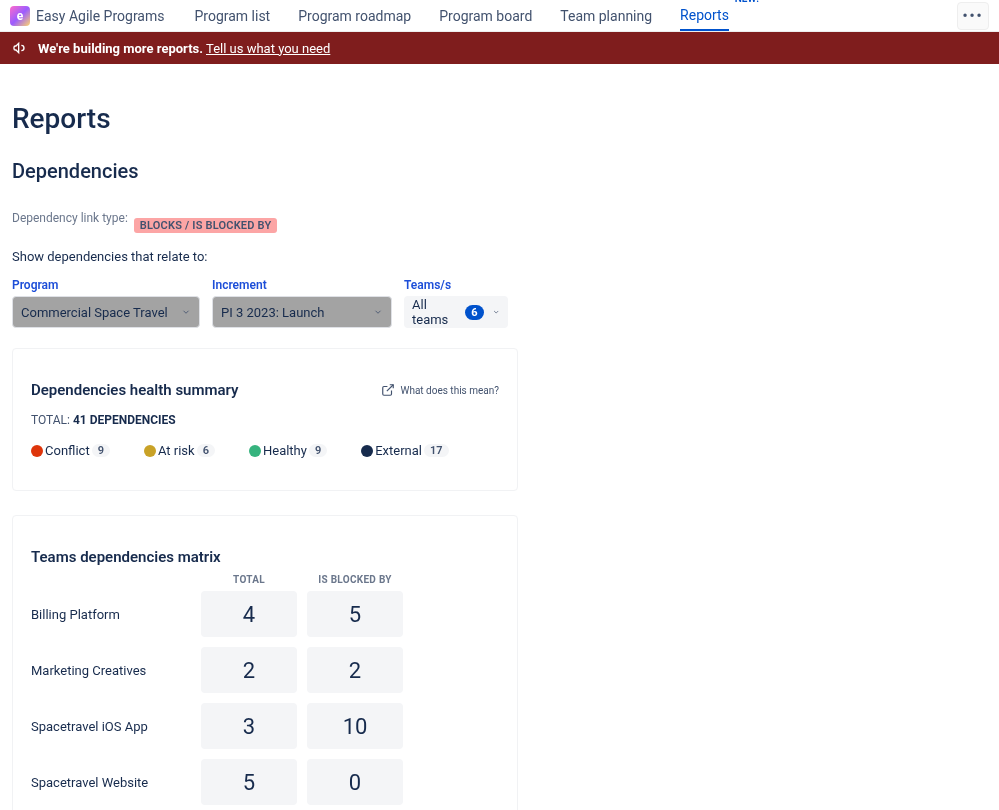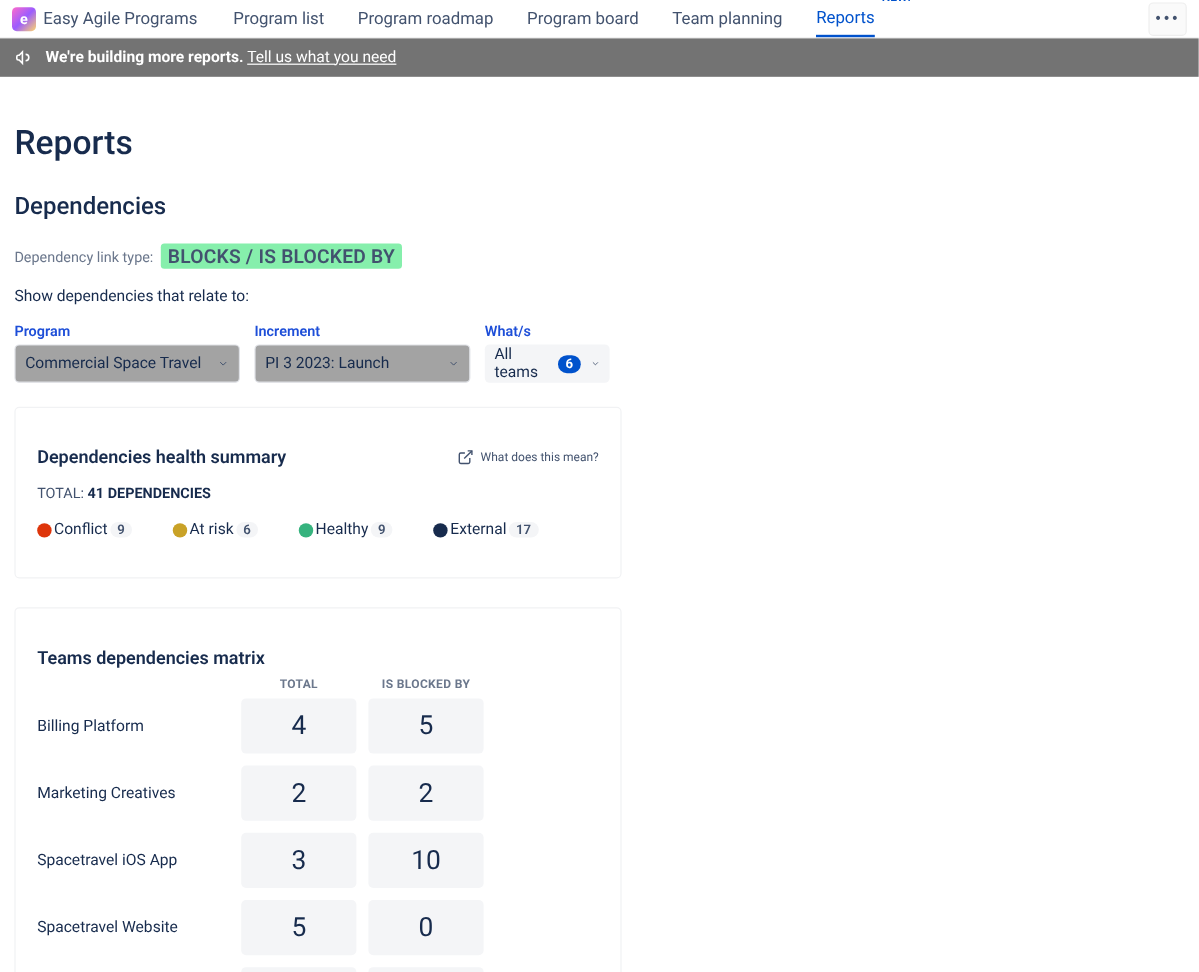--- a/index.html
+++ b/index.html
@@ -41,31 +41,31 @@
   }
   .menu-more {
     margin-left:auto;
     width:32px;height:28px;border:1px solid #eee;border-radius:4px;
     display:flex;align-items:center;justify-content:center;
     cursor:pointer;color:#42526E;letter-spacing:2px;font-weight:700;
     background:#fafafa;
   }
   
   .announce {
-    background:#737373; color:#fff; padding:8px 12px;
+    background:#7f1d1d; color:#fff; padding:8px 12px;
     display:flex; align-items:center; gap:10px; font-size:13px;
   }
   .announce a { color:#fff; text-decoration:underline;}
   .megaphone { width:16px;height:16px; }
   
   .content { padding: 18px 12px 40px; }
   h1.page-title { font-size:28px; font-weight:500; margin: 20px 0 24px;}
   h2.section-title { font-size:20px; font-weight:500; margin: 6px 0 20px;}
   .linktype-row { font-size:12px; color:#6B778C; margin-bottom:16px; display:flex; align-items:center; gap:6px;}
-  .linktype-val { background:#86efac; color:#42526E; padding:1px 6px; border-radius:3px; font-size:16px; font-weight:600; letter-spacing:0.2px;}
+  .linktype-val { background:#fca5a5; color:#42526E; padding:1px 6px; border-radius:3px; font-size:11px; font-weight:600; letter-spacing:0.2px;margin-top:15px;}
   .relate-label { font-size:13px; margin-bottom:14px; color:#172B4D;}
   .filters { display:flex; gap:12px; align-items:flex-end; margin-bottom:20px;}
   .filter-col { display:flex; flex-direction:column; gap:4px; }
   .filter-label { font-size:12px; color:#1d4ed8; font-weight:600;}
   .select {
     height:32px; border:1px solid #DFE1E6; border-radius:4px; background:#a3a3a3;
     display:flex; align-items:center; justify-content:space-between;
     padding:0 8px; gap:8px; cursor:pointer; font-size:13px; color:#172B4D;
   }
   .select.wide1 { width:188px;}
@@ -165,21 +165,21 @@
     <div class="filter-col">
       <div class="filter-label">Increment</div>
       <div class="select wide2">
         <span>PI 3 2023: Launch</span>
         <svg class="chev" viewBox="0 0 24 24" fill="none" stroke="#42526E" stroke-width="2">
             <polyline points="6 9 12 15 18 9"></polyline>
           </svg>
       </div>
     </div>
     <div class="filter-col">
-      <div class="filter-label">What/s</div>
+      <div class="filter-label">Teams/s</div>
       <div class="select team">
         <span>All teams</span>
         <span class="badge-count">6</span>
         <svg class="chev" viewBox="0 0 24 24" fill="none" stroke="#42526E" stroke-width="2">
             <polyline points="6 9 12 15 18 9"></polyline>
           </svg>
       </div>
     </div>
   </div>
 

